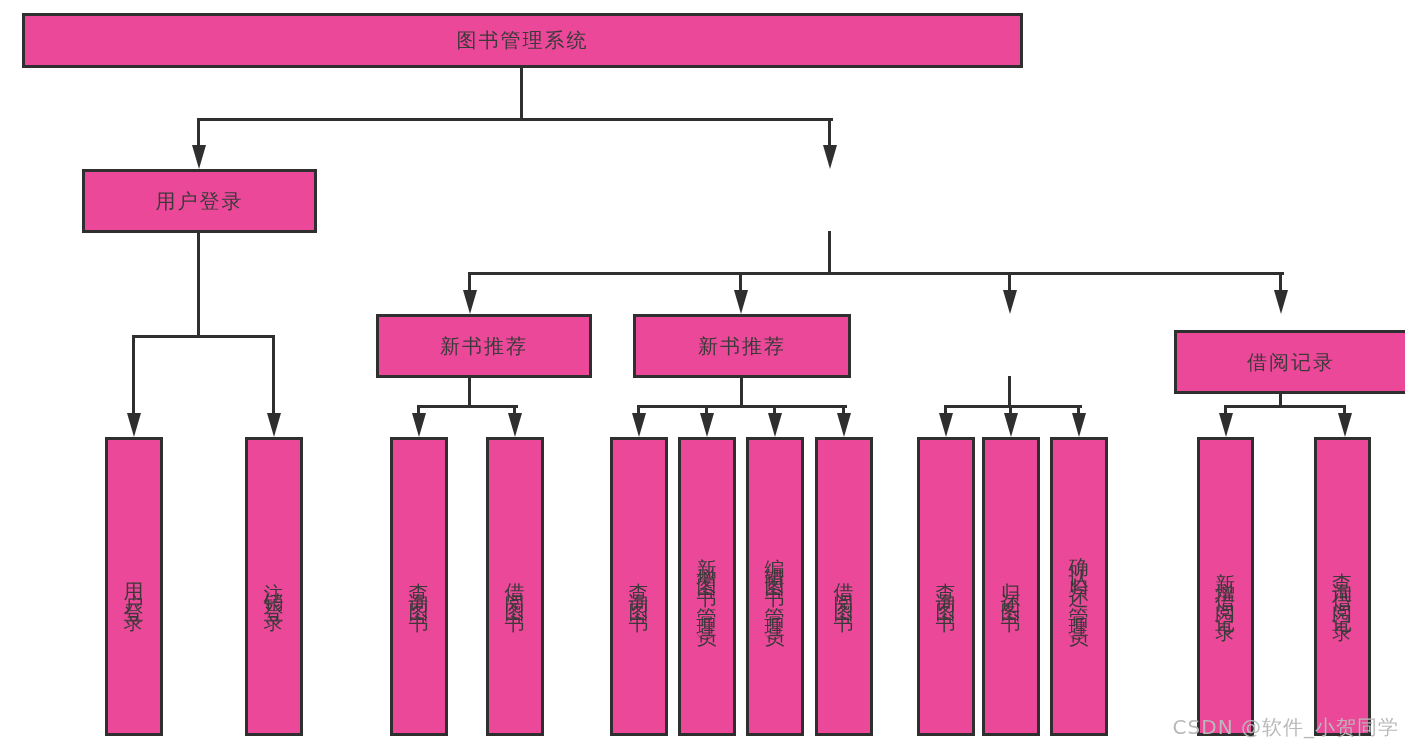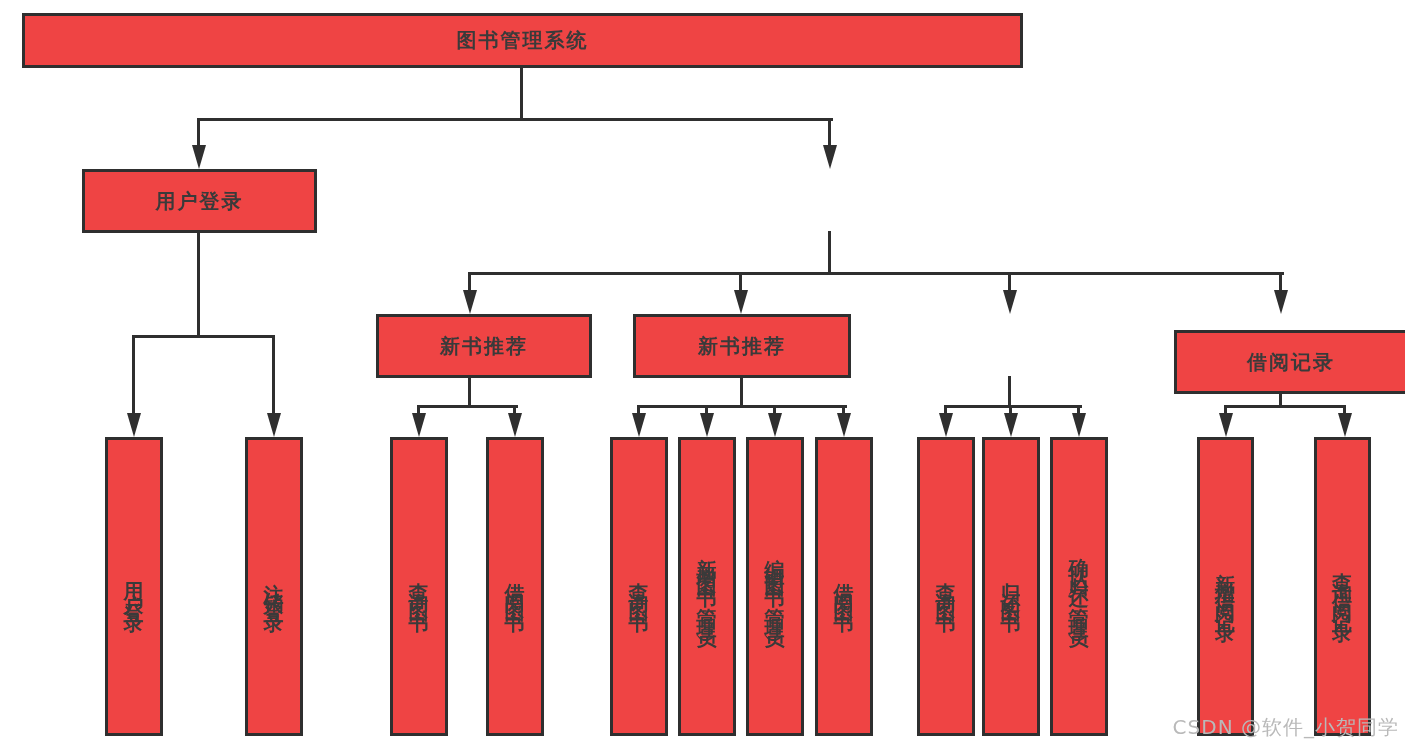--- a/index.html
+++ b/index.html
@@ -2,23 +2,23 @@
 <html><head>
 <meta charset="utf-8">
 <style>
   html,body { margin:0; padding:0; background:#ffffff; }
   .canvas {
     position:relative; width:1405px; height:747px; background:#ffffff;
     font-family:"DejaVu Sans","Liberation Sans",sans-serif; overflow:hidden;
   }
   .box {
     position:absolute; box-sizing:border-box;
-    border:3px solid #2f2f2f; background:#ef4444;
+    border:3px solid #2f2f2f; background:#ec4899;
     display:flex; align-items:center; justify-content:center;
-    font-size:20px; color:#3a3a3a; letter-spacing:2px; z-index:2;font-weight:bold;
+    font-size:20px; color:#3a3a3a; letter-spacing:2px; z-index:2;
   }
   .vbox {
     writing-mode:vertical-rl; text-orientation:mixed;
     letter-spacing:10px; line-height:1; font-size:20px;
     width:58px; height:299px; top:437px;
   }
   .line { position:absolute; background:#2f2f2f; z-index:1; }
   .h { height:3px; }
   .v { width:3px; }
   .arrow {

